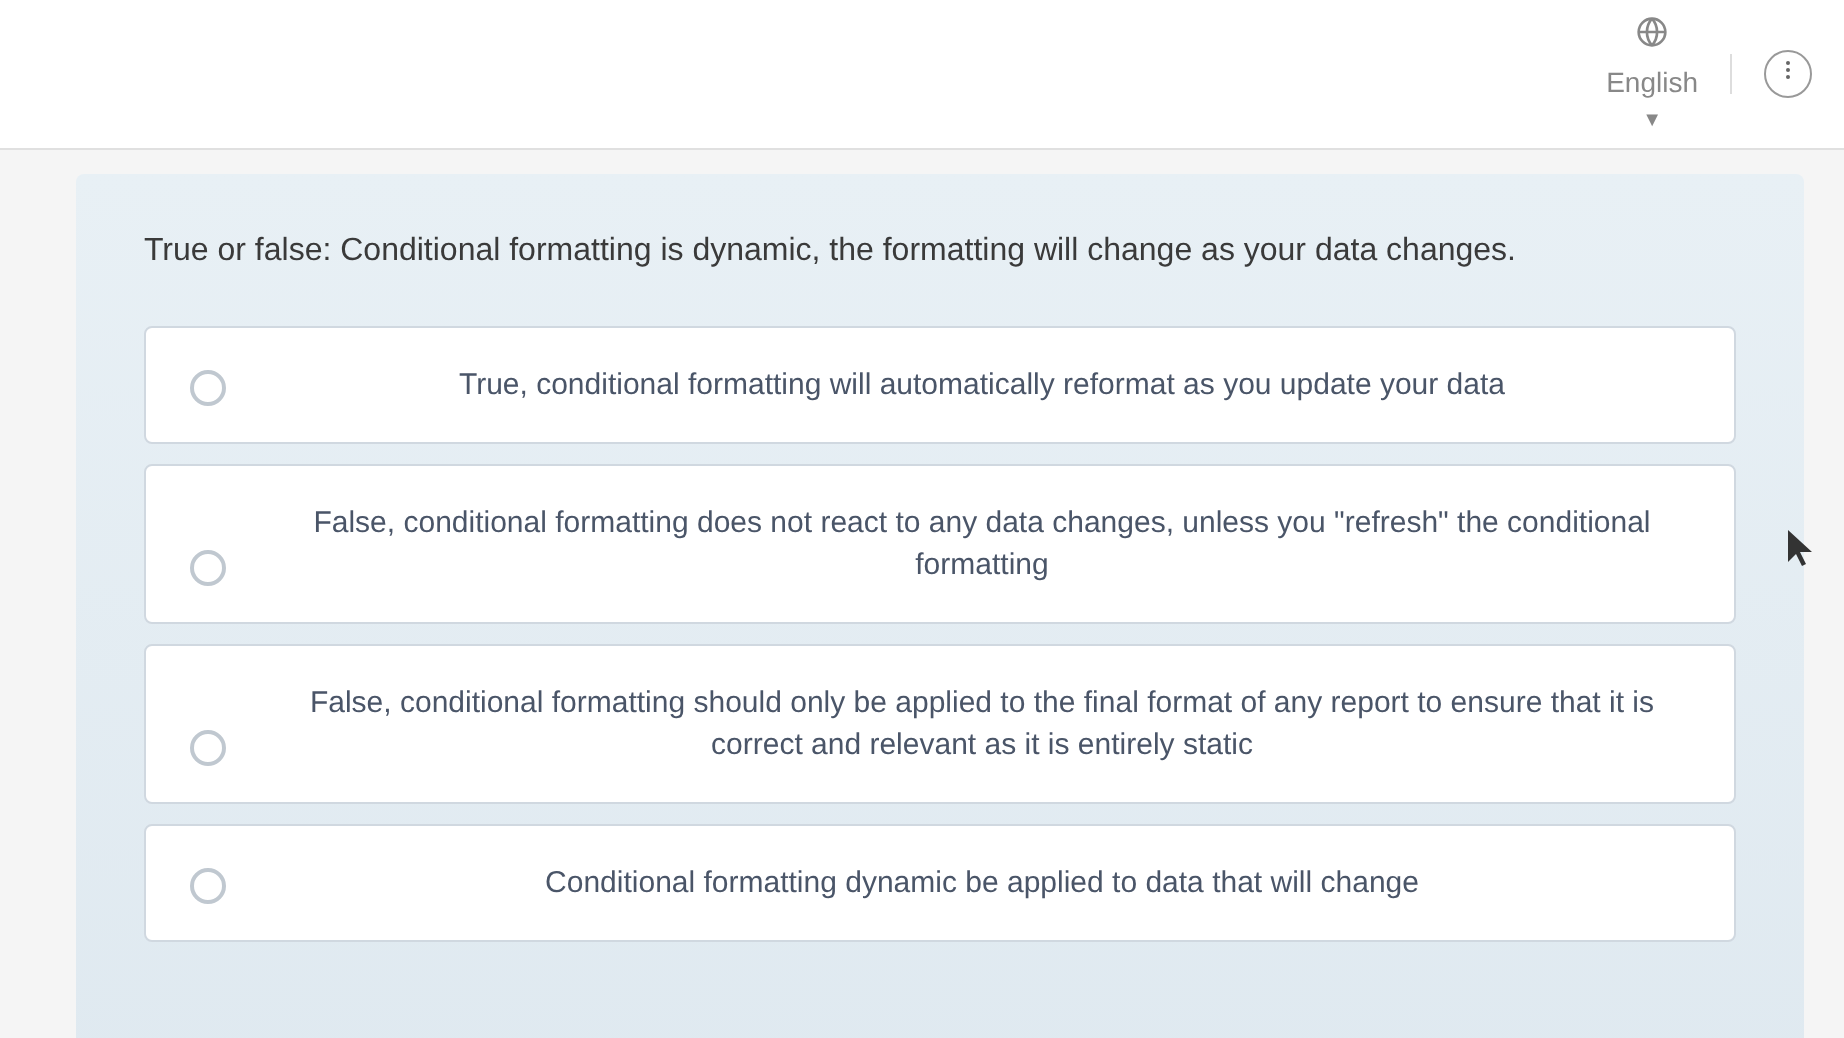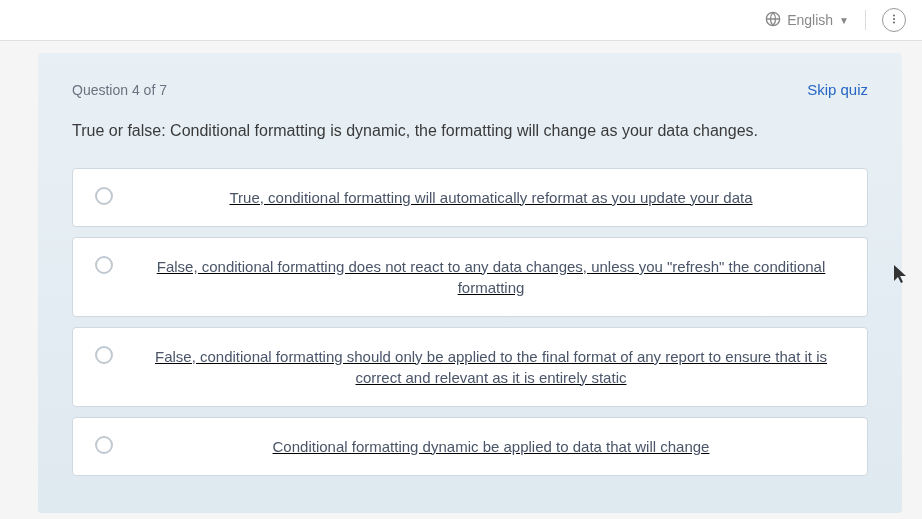--- a/index.html
+++ b/index.html
@@ -23,20 +23,21 @@
       border-bottom: 1px solid #e0e0e0;
       gap: 16px;
     }
     .language-selector {
       display: flex;
       align-items: center;
       gap: 6px;
       color: #888;
       font-size: 14px;
       cursor: pointer;
+      flex-direction: column;
     }
     .globe-icon svg {
       width: 16px;
       height: 16px;
     }
     .caret-down {
       font-size: 10px;
       color: #888;
     }
     .divider {
@@ -90,24 +91,23 @@
       margin-bottom: 26px;
       font-weight: 400;
     }
     .answer-option {
       background: #fff;
       border: 1px solid #d0d8e0;
       border-radius: 4px;
       padding: 18px 22px;
       margin-bottom: 10px;
       display: flex;
-      align-items: flex-start;
+      align-items: flex-end;
       gap: 24px;
       cursor: pointer;
-      text-decoration: underline;
     }
     .radio-circle {
       width: 18px;
       height: 18px;
       border: 2px solid #c0c8d0;
       border-radius: 50%;
       flex-shrink: 0;
     }
     .answer-text {
       color: #4a5568;
@@ -147,24 +147,20 @@
       <svg viewBox="0 0 24 24" fill="#666">
         <circle cx="12" cy="5" r="2"></circle>
         <circle cx="12" cy="12" r="2"></circle>
         <circle cx="12" cy="19" r="2"></circle>
       </svg>
     </span>
   </div>
 </div>
 
 <div class="quiz-container">
-  <div class="quiz-header">
-    <div class="question-counter">Question 4 of 7</div>
-    <div class="skip-link">Skip quiz</div>
-  </div>
 
   <div class="question-text">True or false: Conditional formatting is dynamic, the formatting will change as your data changes.</div>
 
   <div class="answer-option">
     <div class="radio-circle"></div>
     <div class="answer-text">True, conditional formatting will automatically reformat as you update your data</div>
   </div>
 
   <div class="answer-option">
     <div class="radio-circle"></div>

